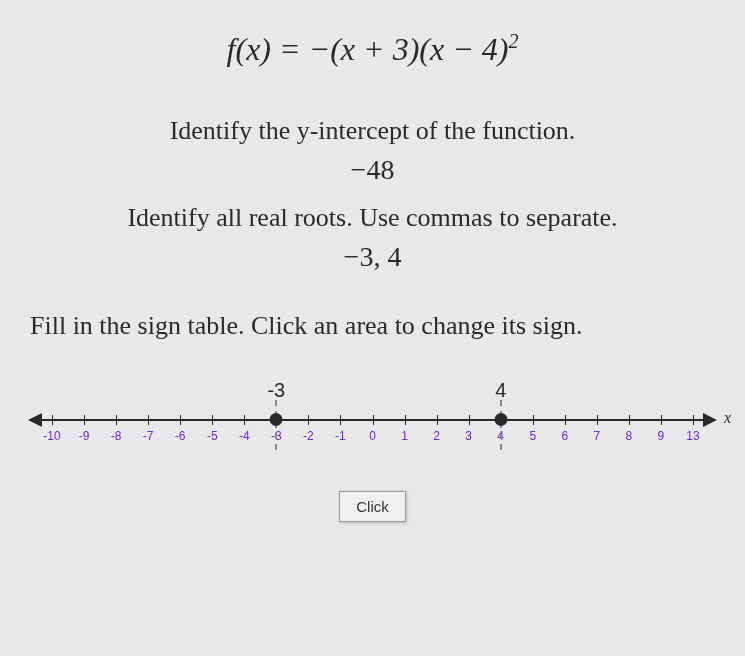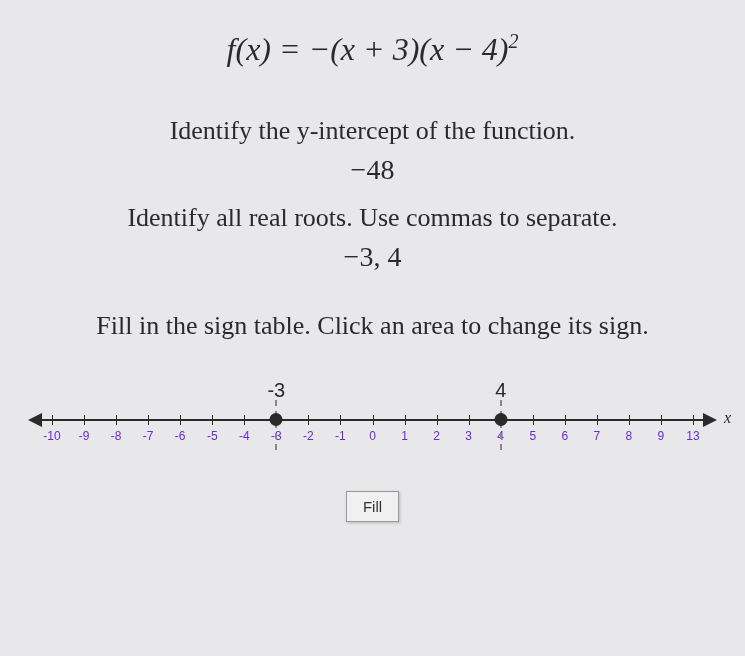--- a/index.html
+++ b/index.html
@@ -45,21 +45,20 @@
       font-size: 26px;
       margin-bottom: 8px;
     }
     .answer2 {
       text-align: center;
       font-size: 28px;
       margin-bottom: 38px;
       font-family: Liberation Serif, serif;
     }
     .prompt3 {
-      text-align: center;
       font-size: 26px;
       margin-bottom: 30px;
     }
     .numberline-container {
       position: relative;
       width: 685px;
       height: 90px;
       margin: 0 auto 30px auto;
     }
     .axis-line {
@@ -230,13 +229,13 @@
       <div class="marker-point" style="left: 470.7px;"></div>
       <div class="marker-label" style="left: 470.7px;">4</div>
     </div>
   <div id="regions-container">
       <div class="sign-region" style="left: 22px; width: 224.35px;"></div>
       <div class="sign-region" style="left: 246.35px; width: 224.35px;"></div>
       <div class="sign-region" style="left: 470.7px; width: 192.3px;"></div>
     </div>
 </div>
 
-<button class="next-button">Fill</button>
+<button class="next-button">Click</button>
 
 </body></html>

